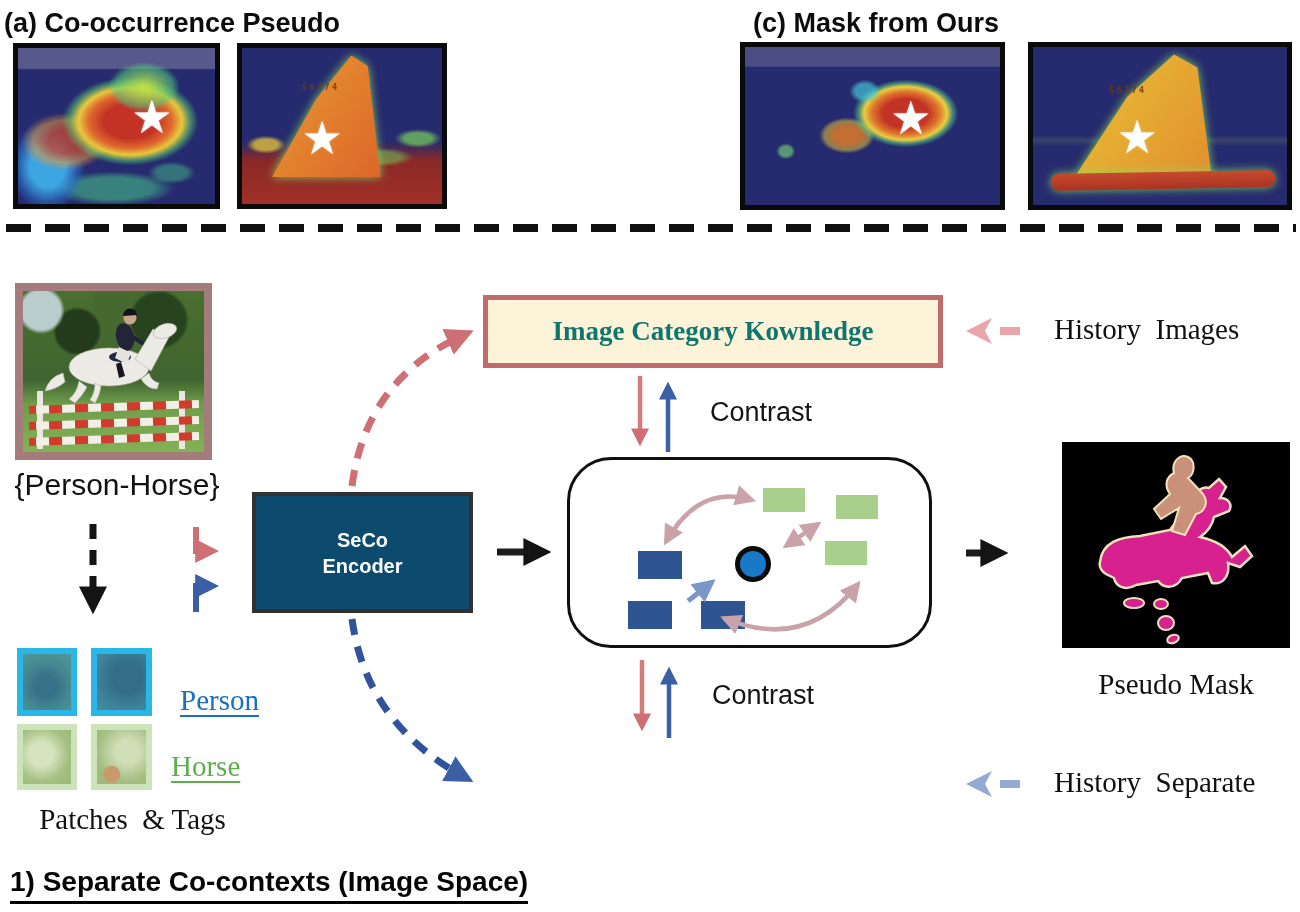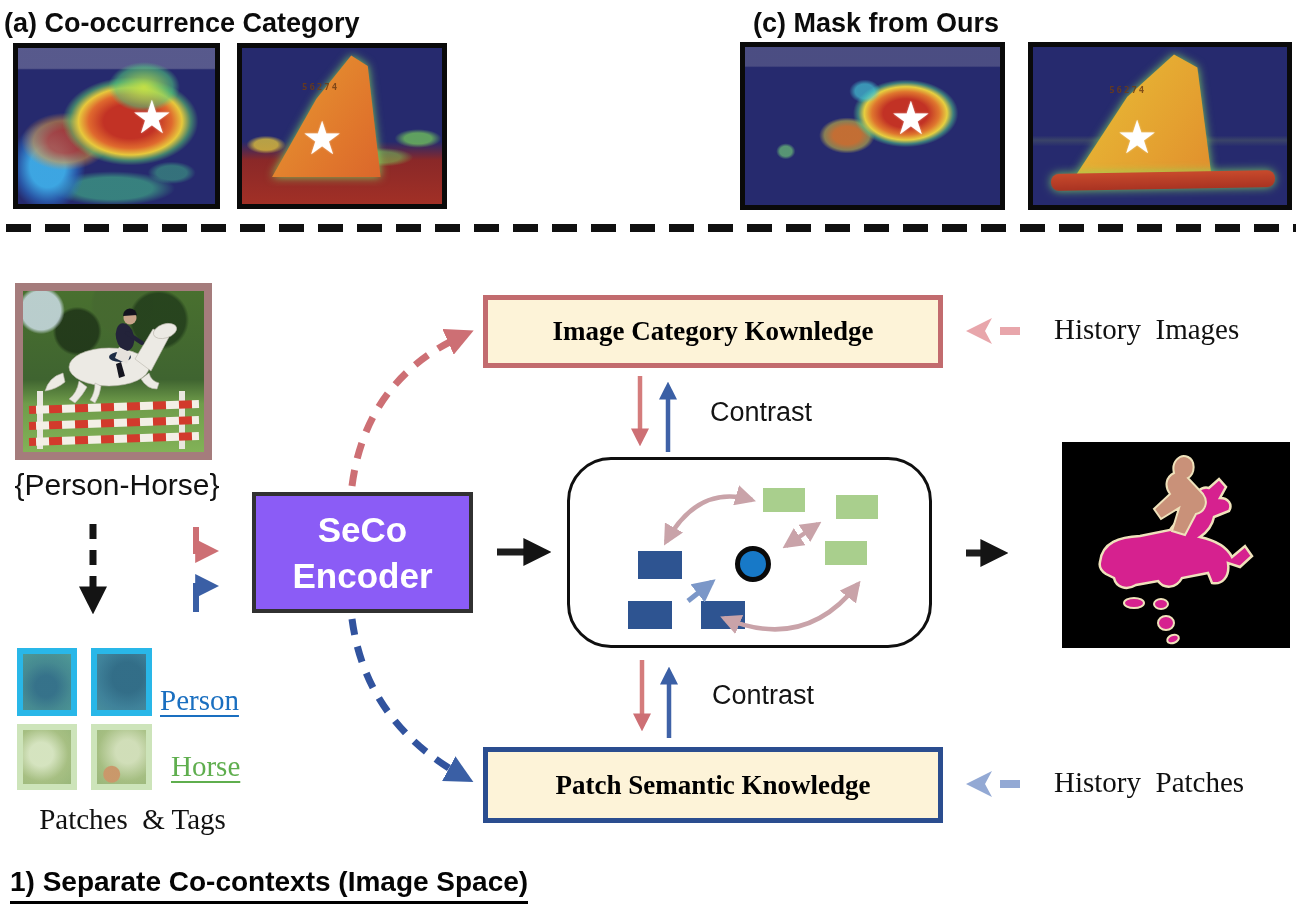--- a/index.html
+++ b/index.html
@@ -58,25 +58,25 @@
     background-color:#3f6430;
     background-image:
       radial-gradient(circle at 10% 12%, rgba(205,222,232,.85) 0 9%, transparent 11%),
       radial-gradient(circle at 30% 25%, rgba(28,48,22,.8) 0 12%, transparent 14%),
       radial-gradient(circle at 75% 18%, rgba(32,58,26,.8) 0 14%, transparent 16%),
       radial-gradient(circle at 55% 8%, rgba(70,105,48,.9) 0 16%, transparent 18%),
       linear-gradient(180deg,#49702f 0%,#3f6430 55%,#6f9c4a 70%,#82b257 100%);}
 
   
   .kbox{box-sizing:border-box;background:#fdf3d8;display:flex;align-items:center;justify-content:center;
-        font-family:"Liberation Serif",serif;font-weight:bold;font-size:27px;color:#000000;white-space:nowrap;}
-
-  .encoder{box-sizing:border-box;background:#8b5cf6;border:4px solid #313131;
+        font-family:"Liberation Serif",serif;font-weight:bold;font-size:27px;color:#0f766e;white-space:nowrap;}
+
+  .encoder{box-sizing:border-box;background:#0c4a6e;border:4px solid #313131;
            display:flex;align-items:center;justify-content:center;text-align:center;
-           font-weight:bold;font-size:35px;color:#fff;white-space:pre-line;line-height:1.3;}
+           font-weight:bold;font-size:20px;color:#fff;white-space:pre-line;line-height:1.3;}
 
   .feature-space{box-sizing:border-box;border:3px solid #0f0f0f;border-radius:44px;background:#fff;}
   .frect{position:absolute;}
   .fcircle{position:absolute;width:26px;height:26px;border-radius:50%;background:#1779c8;border:5px solid #0a0a0a;box-sizing:content-box;}
 
   .mask{background:#000;}
   .caption{font-family:"Liberation Serif",serif;font-size:29px;color:#111;text-align:center;white-space:pre;}
   .contrast{font-size:27px;color:#141414;white-space:nowrap;}
   .tag-link{font-family:"Liberation Serif",serif;font-size:29px;text-decoration:underline;
             text-underline-offset:5px;text-decoration-thickness:2px;white-space:nowrap;}
@@ -84,21 +84,21 @@
 
   .sep{background:repeating-linear-gradient(90deg,#101010 0 25px,transparent 25px 39px);height:8px;}
 
   svg.overlay{position:absolute;left:0;top:0;pointer-events:none;}
 </style>
 </head>
 <body>
 
 <div class="canvas">
 
-  <div class="abs h-bold" style="left:4px;top:8px;">(a) Co-occurrence Category</div>
+  <div class="abs h-bold" style="left:4px;top:8px;">(a) Co-occurrence Pseudo</div>
   <div class="abs h-bold" style="left:753px;top:8px;">(c) Mask from Ours</div>
 
   <div class="abs cam cam1" style="left:13px;top:43px;width:207px;height:166px;">
     <span class="star" style="left:68%;top:44%;">★</span>
   </div>
 
   <div class="abs cam cam2" style="left:237px;top:43px;width:210px;height:166px;">
     <div class="sail" style="left:4%;top:2%;width:92%;height:96%;">
       <div class="sail-inner" style="clip-path:polygon(55% 3%,64% 10%,71% 84%,12% 84%,36% 32%);
            background:linear-gradient(125deg,#e8a232 0%,#e0762c 55%,#d4552a 100%);"></div>
@@ -162,35 +162,34 @@
 
   <div class="abs patch" style="left:17px;top:648px;width:60px;height:68px;border:6px solid #29b7e8;
        background:linear-gradient(rgba(80,185,225,.5),rgba(80,185,225,.5)),radial-gradient(circle at 48% 58%, #1c2b33 0 26%, #3c5a40 60%, #4e7a4a 100%);"></div>
   <div class="abs patch" style="left:91px;top:648px;width:61px;height:68px;border:6px solid #29b7e8;
        background:linear-gradient(rgba(80,185,225,.5),rgba(80,185,225,.5)),radial-gradient(circle at 62% 42%, #15222e 0 34%, #2e4a52 70%, #3f6258 100%);"></div>
   <div class="abs patch" style="left:17px;top:724px;width:60px;height:66px;border:6px solid #cde4ba;
        background:linear-gradient(rgba(195,228,165,.5),rgba(195,228,165,.5)),radial-gradient(circle at 38% 45%, #e7e3da 0 28%, #8a9a60 64%, #6f8a4f 100%);"></div>
   <div class="abs patch" style="left:91px;top:724px;width:61px;height:66px;border:6px solid #cde4ba;
        background:linear-gradient(rgba(195,228,165,.5),rgba(195,228,165,.5)),radial-gradient(circle at 30% 82%, #d04c30 0 14%, transparent 16%),radial-gradient(circle at 62% 40%, #ded8cc 0 26%, #87985e 66%, #70884e 100%);"></div>
 
-  <div class="abs tag-link" style="left:160px;top:684px;color:#1a6fc0;">Person</div>
+  <div class="abs tag-link" style="left:180px;top:684px;color:#1a6fc0;">Person</div>
   <div class="abs tag-link" style="left:171px;top:750px;color:#5fae4e;">Horse</div>
   <div class="abs caption" style="left:10px;top:803px;width:245px;">Patches  &amp; Tags</div>
 
   <div class="abs encoder" style="left:252px;top:492px;width:221px;height:121px;">SeCo
 Encoder</div>
 
   <div class="abs kbox" style="left:483px;top:295px;width:460px;height:73px;border:5px solid #c26b6e;">Image Category Kownledge</div>
-  <div class="abs kbox" style="left:483px;top:747px;width:460px;height:76px;border:5px solid #2a4d8f;">Patch Semantic Knowledge</div>
 
   <div class="abs contrast" style="left:710px;top:397px;">Contrast</div>
   <div class="abs contrast" style="left:712px;top:680px;">Contrast</div>
 
   <div class="abs serif-sm" style="left:1054px;top:313px;color:#101010;">History  Images</div>
-  <div class="abs serif-sm" style="left:1054px;top:766px;color:#101010;">History  Patches</div>
+  <div class="abs serif-sm" style="left:1054px;top:766px;color:#101010;">History  Separate</div>
 
   <div class="abs feature-space" style="left:567px;top:457px;width:365px;height:191px;">
     <div class="frect" style="left:68px;top:91px;width:44px;height:28px;background:#2e5491;"></div>
     <div class="frect" style="left:58px;top:141px;width:44px;height:28px;background:#2e5491;"></div>
     <div class="frect" style="left:131px;top:141px;width:44px;height:28px;background:#2e5491;"></div>
     <div class="frect" style="left:193px;top:28px;width:42px;height:24px;background:#a9cf8d;"></div>
     <div class="frect" style="left:266px;top:35px;width:42px;height:24px;background:#a9cf8d;"></div>
     <div class="frect" style="left:255px;top:81px;width:42px;height:24px;background:#a9cf8d;"></div>
     <div class="fcircle" style="left:165px;top:86px;"></div>
     <svg class="overlay" width="365" height="191" viewBox="0 0 365 191">
@@ -214,20 +213,21 @@
       <path d="M38,120 C40,100 58,95 78,94 L108,88 C116,76 126,70 131,62 C133,50 139,44 147,46 L157,37 L164,45 L158,56 C166,56 171,62 167,69 L152,75 C150,85 144,91 138,95 C156,99 166,107 170,115 L183,104 L190,114 L178,125 L166,121 C168,135 160,143 150,141 L146,131 L120,136 C114,147 102,147 96,139 L74,143 C64,149 54,145 52,136 L44,132 C38,128 37,124 38,120 Z" fill="#d6218f" stroke="#efe2bb" stroke-width="2.5"></path>
       <path d="M112,31 C109,20 118,11 126,15 C134,19 133,32 126,36 L141,52 C147,60 143,70 134,72 L123,93 L110,89 L117,66 L99,77 L92,67 L108,52 C102,44 104,35 112,31 Z" fill="#c99179" stroke="#efe2bb" stroke-width="2"></path>
       <g fill="#d6218f" stroke="#efe2bb" stroke-width="2">
         <ellipse cx="72" cy="161" rx="10" ry="5"></ellipse>
         <ellipse cx="99" cy="162" rx="7" ry="5"></ellipse>
         <ellipse cx="104" cy="181" rx="8" ry="7"></ellipse>
         <ellipse cx="111" cy="197" rx="6" ry="4" transform="rotate(-20 111 197)"></ellipse>
       </g>
     </svg>
   </div>
+  <div class="abs caption" style="left:1062px;top:668px;width:228px;">Pseudo Mask</div>
 
   <div class="abs footer" style="left:10px;top:866px;">1) Separate Co-contexts (Image Space)</div>
 
   <svg class="overlay" width="1300" height="912" viewBox="0 0 1300 912">
     <defs>
       <marker id="mRed" viewBox="0 0 10 10" refX="7" refY="5" markerWidth="4" markerHeight="4" orient="auto">
         <path d="M0,0 L10,5 L0,10 z" fill="#cd6f74"></path>
       </marker>
       <marker id="mBlue" viewBox="0 0 10 10" refX="7" refY="5" markerWidth="4" markerHeight="4" orient="auto">
         <path d="M0,0 L10,5 L0,10 z" fill="#3a5fa5"></path>

